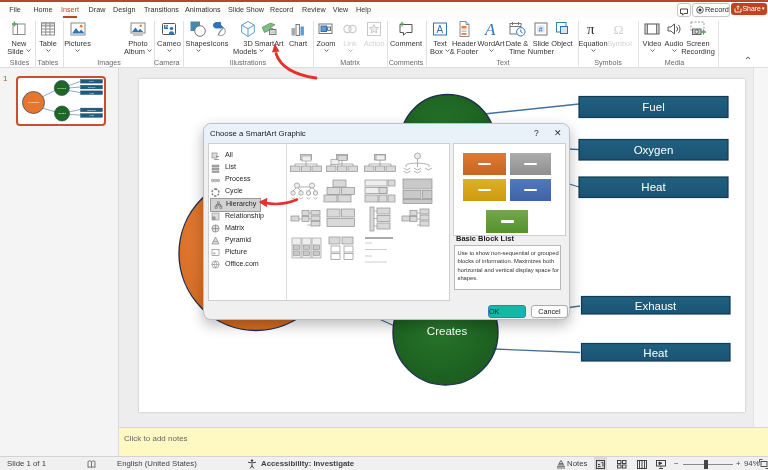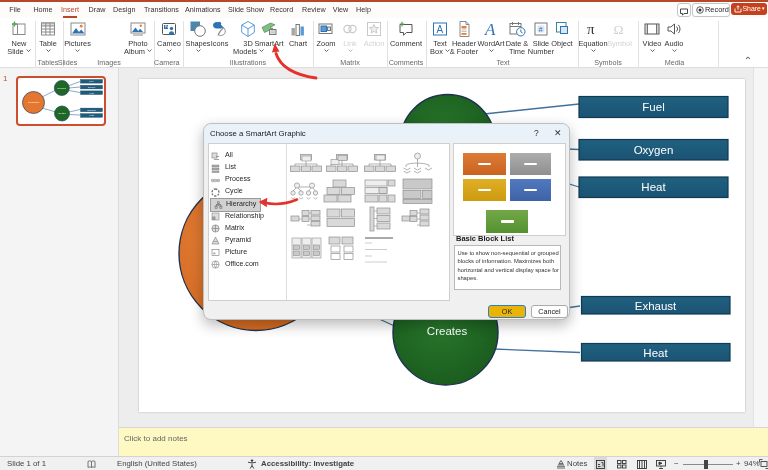--- a/index.html
+++ b/index.html
@@ -76,21 +76,21 @@
     <div class="gsep" style="left:63px;"></div>
     <div class="gsep" style="left:154px;"></div>
     <div class="gsep" style="left:183px;"></div>
     <div class="gsep" style="left:313px;"></div>
     <div class="gsep" style="left:387px;"></div>
     <div class="gsep" style="left:426px;"></div>
     <div class="gsep" style="left:578px;"></div>
     <div class="gsep" style="left:638px;"></div>
     <div class="gsep" style="left:718px;"></div>
 
-    <div class="glab" style="left:4px;width:31px;margin-left:48px;">Slides</div>
+    <div class="glab" style="left:4px;width:31px;">Slides</div>
     <div class="glab" style="left:33px;width:30px;">Tables</div>
     <div class="glab" style="left:94px;width:30px;">Images</div>
     <div class="glab" style="left:154px;width:14px;">Camera</div>
     <div class="glab" style="left:222px;width:52px;">Illustrations</div>
     <div class="glab" style="left:337px;width:26px;">Matrix</div>
     <div class="glab" style="left:384px;width:44px;">Comments</div>
     <div class="glab" style="left:493px;width:20px;">Text</div>
     <div class="glab" style="left:591px;width:34px;">Symbols</div>
     <div class="glab" style="left:661px;width:27px;">Media</div>
     <div style="position:absolute;left:741px;top:37px;width:14px;height:12px;color:#555;font-size:10px;text-align:center;">⌃</div>
@@ -300,20 +300,29 @@
         </svg></div>
     </div>
     <div class="rbtn" style="left:662px;width:24px;">
       <svg width="18" height="18" viewBox="0 0 18 18">
         <path d="M3 7v4h2.8l3.7 3V4L5.8 7z" fill="#fff" stroke="#555"></path>
         <path d="M11.5 6.5a3.5 3.5 0 010 5M13.3 4.8a6 6 0 010 8.4" fill="none" stroke="#555"></path>
       </svg>
       <div class="rlab">Audio<br><svg width="5" height="4" viewBox="0 0 5 4" style="vertical-align:1px;">
           <path d="M.5.5l2 2 2-2" stroke="#555" stroke-width=".9" fill="none"></path>
         </svg></div>
+    </div>
+    <div class="rbtn" style="left:677px;width:42px;">
+      <svg width="18" height="18" viewBox="0 0 18 18">
+        <rect x="2" y="2" width="13" height="9" fill="none" stroke="#9a9a9a" stroke-dasharray="2 1.5"></rect>
+        <rect x="3.5" y="9" width="8.5" height="5.5" fill="#c9c9c9" stroke="#666"></rect>
+        <circle cx="7.7" cy="11.7" r="1.8" fill="#e8e8e8" stroke="#666"></circle>
+        <path d="M14.5 9.5v5M12 12h5" stroke="#54a254" stroke-width="1.3"></path>
+      </svg>
+      <div class="rlab">Screen<br>Recording</div>
     </div>
   </div>
   <div id="panel" class="abs">
     <div style="position:absolute;left:3px;top:6px;font-size:8px;color:#c0502c;">1</div>
     <div style="position:absolute;left:16px;top:8px;width:86px;height:46px;background:#fff;border:2px solid #cd4e2e;border-radius:4px;">
       <svg width="86" height="46" viewBox="0 0 86 46">
         <g stroke="#41719c" stroke-width="0.6" fill="none">
           <line x1="24" y1="19" x2="38" y2="12"></line>
           <line x1="24" y1="30" x2="38" y2="34"></line>
           <line x1="50" y1="8" x2="62" y2="3.5"></line>
@@ -649,21 +658,21 @@
     </svg>
 
     <div style="position:absolute;left:249px;top:19px;width:111px;height:91px;background:#fff;border:1px solid #cfcfcf;"></div>
     <div class="pblock" style="left:259px;top:29px;width:43px;height:22px;background:linear-gradient(#dd7b36,#c9641f);"></div>
     <div class="pblock" style="left:306px;top:29px;width:41px;height:22px;background:linear-gradient(#adadad,#8f8f8f);"></div>
     <div class="pblock" style="left:259px;top:55px;width:43px;height:22px;background:linear-gradient(#e0af25,#cd9a10);"></div>
     <div class="pblock" style="left:306px;top:55px;width:41px;height:22px;background:linear-gradient(#5179c0,#3e62a5);"></div>
     <div class="pblock" style="left:282px;top:86px;width:42px;height:23px;background:linear-gradient(#73a848,#55912f);"></div>
     <div style="position:absolute;left:252px;top:110px;font-size:7.5px;font-weight:bold;color:#1a1a1a;">Basic Block List</div>
     <div style="position:absolute;left:250px;top:121px;width:107px;height:45px;background:#fff;border:1px solid #b8b8b8;font-size:5.8px;color:#333;padding:2.5px 0 0 2.5px;line-height:8.5px;box-sizing:border-box;">Use to show non-sequential or grouped blocks of information. Maximizes both horizontal and vertical display space for shapes.</div>
-    <div style="position:absolute;left:284px;top:181px;width:36px;height:11px;background:#eab308;border:1px solid #2f7fc1;border-radius:3px;font-size:7.2px;color:#222;text-align:center;line-height:11px;">OK</div>
+    <div style="position:absolute;left:284px;top:181px;width:36px;height:11px;background:#14b8a6;border:1px solid #2f7fc1;border-radius:3px;font-size:7.2px;color:#222;line-height:11px;">OK</div>
     <div style="position:absolute;left:327px;top:181px;width:35px;height:11px;background:#fff;border:1px solid #ababab;border-radius:3px;font-size:7.2px;color:#222;text-align:center;line-height:11px;">Cancel</div>
   </div>
 
   <svg class="abs" style="left:0;top:0;z-index:50;pointer-events:none;" width="768" height="470" viewBox="0 0 768 470">
     <path d="M316 78 C292 74.5 280 66 276 53.5" fill="none" stroke="#e5312b" stroke-width="2.8" stroke-linecap="round"></path>
     <path d="M272 52.5 L279.5 51.5 L274.8 43.5 Z" fill="#e5312b"></path>
     <path d="M297 199.5 C285 204.5 273 204.8 264 202.5" fill="none" stroke="#e5312b" stroke-width="2.6" stroke-linecap="round"></path>
     <path d="M266 202.8 L267 198.5 L259.5 202 L266.5 206.5 Z" fill="#e5312b" stroke="#e5312b" stroke-width="1" stroke-linejoin="round"></path>
   </svg>
 

